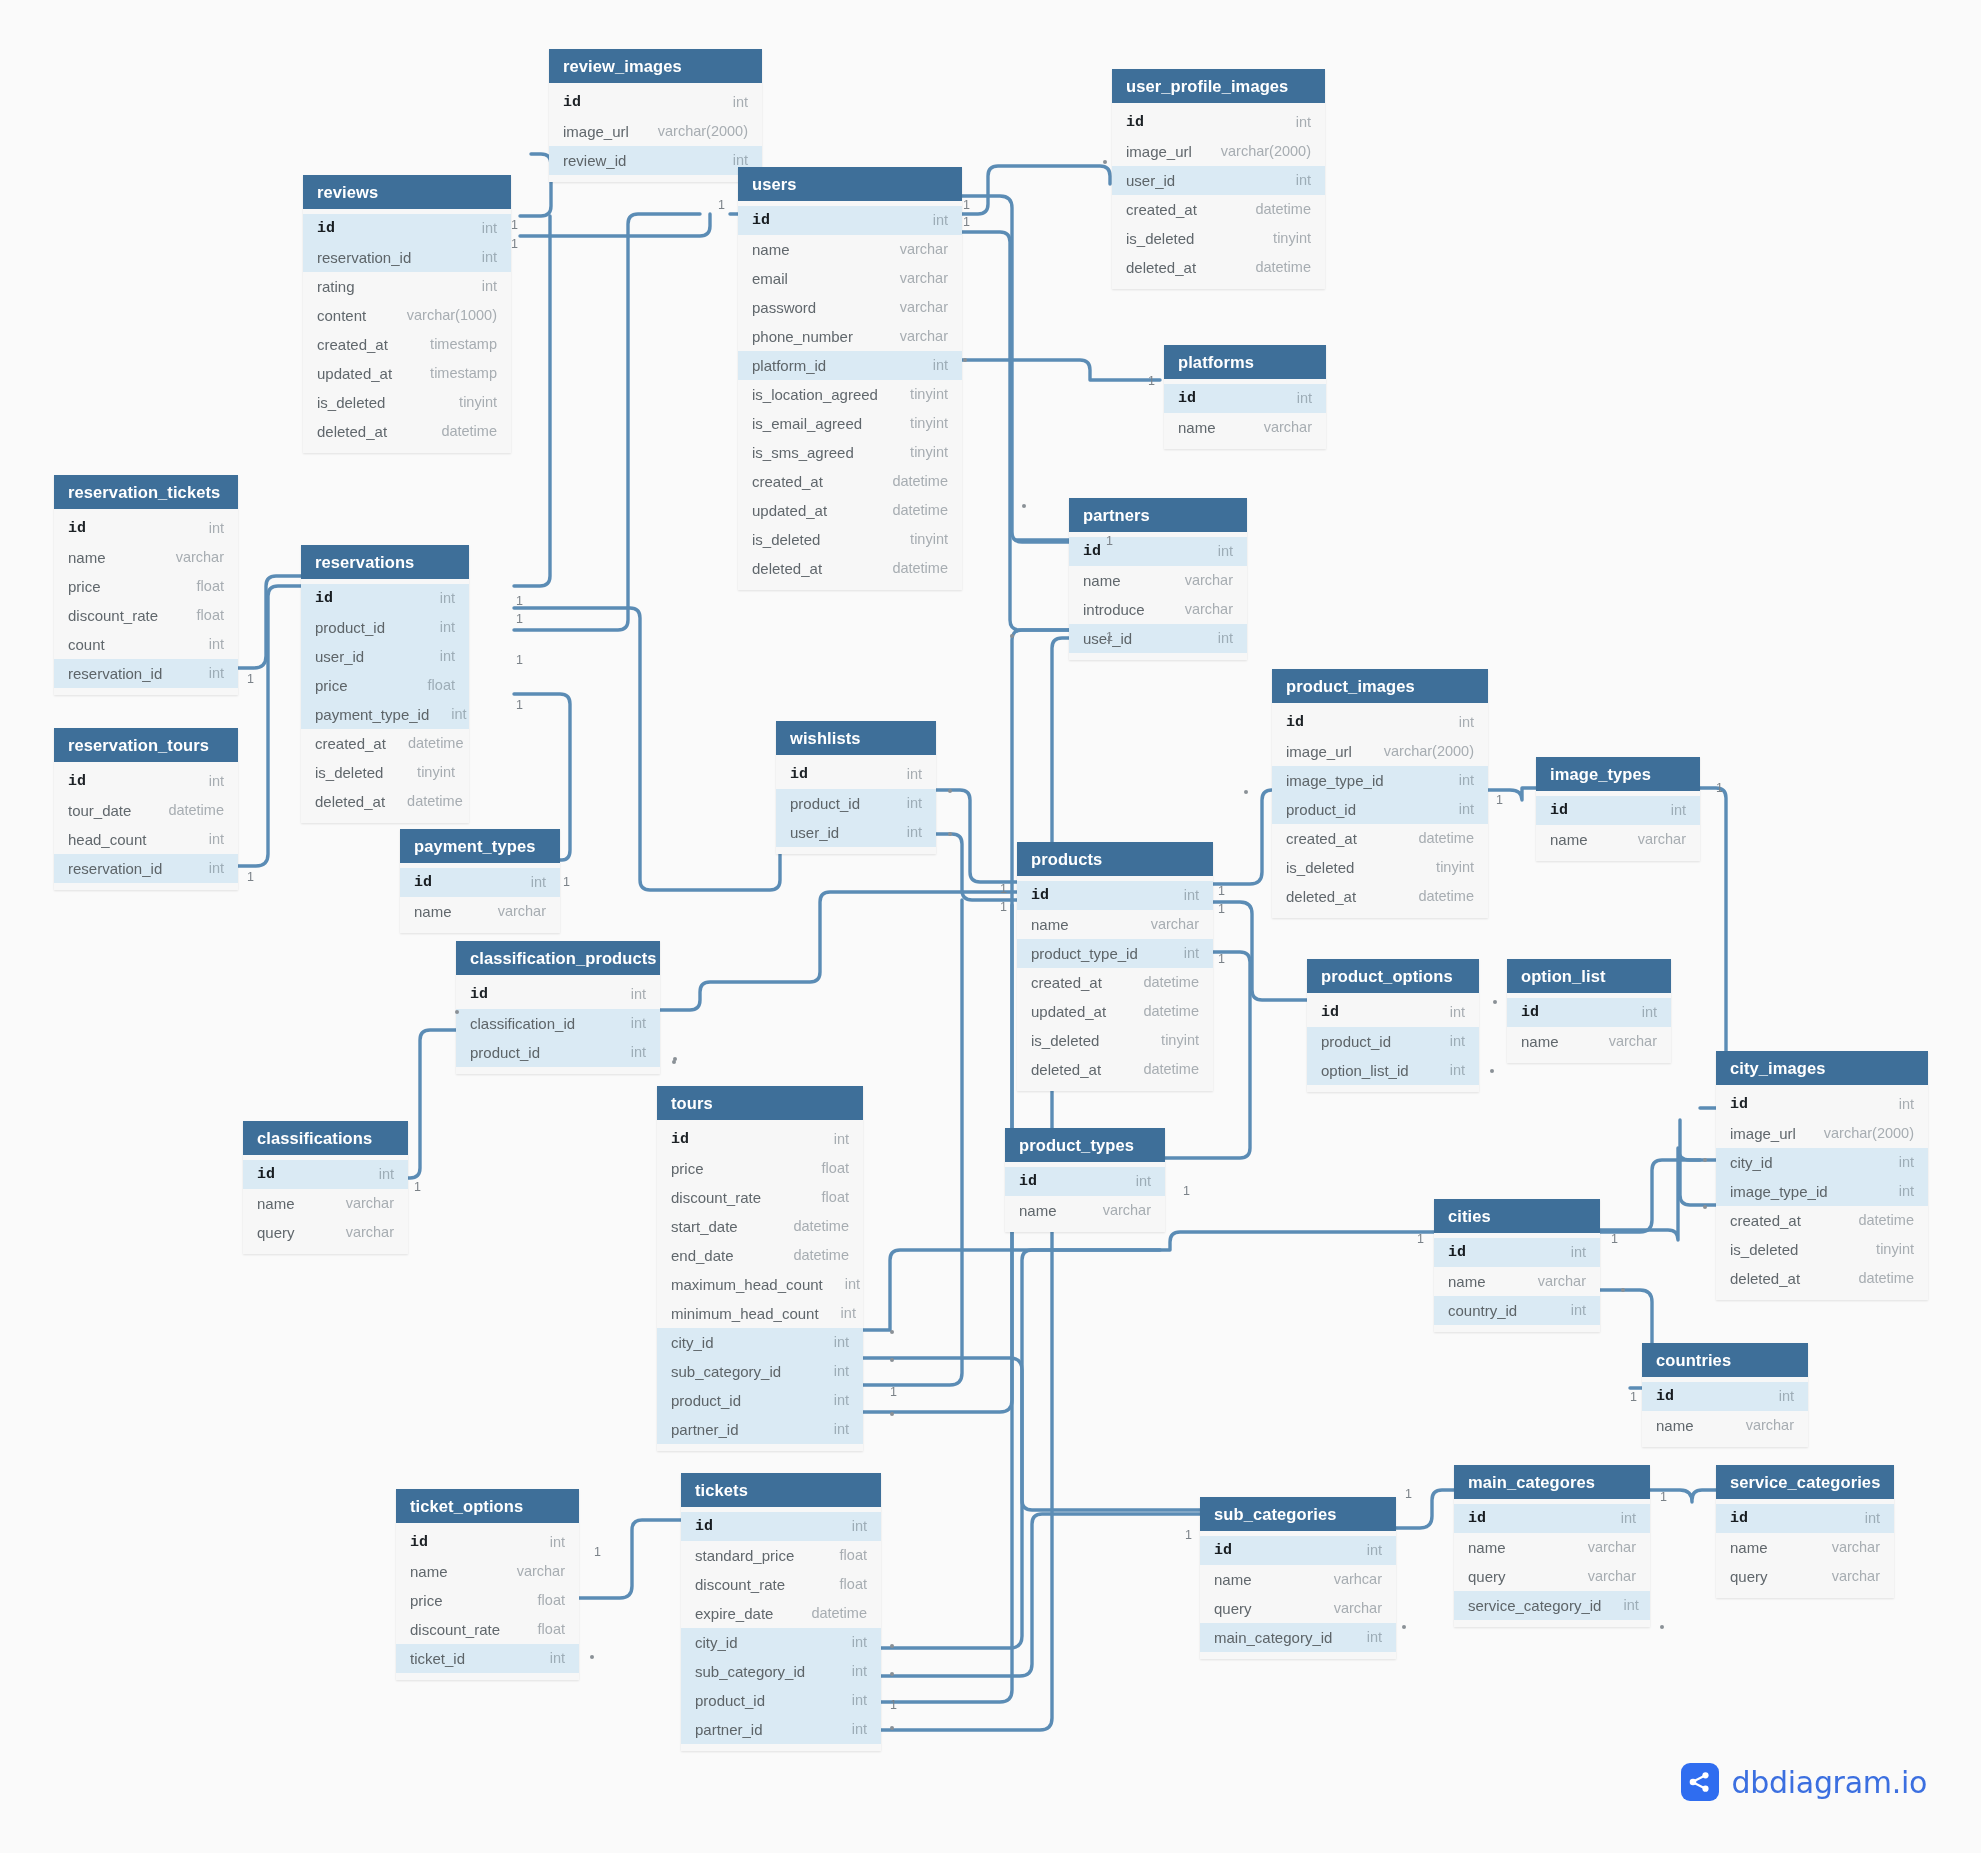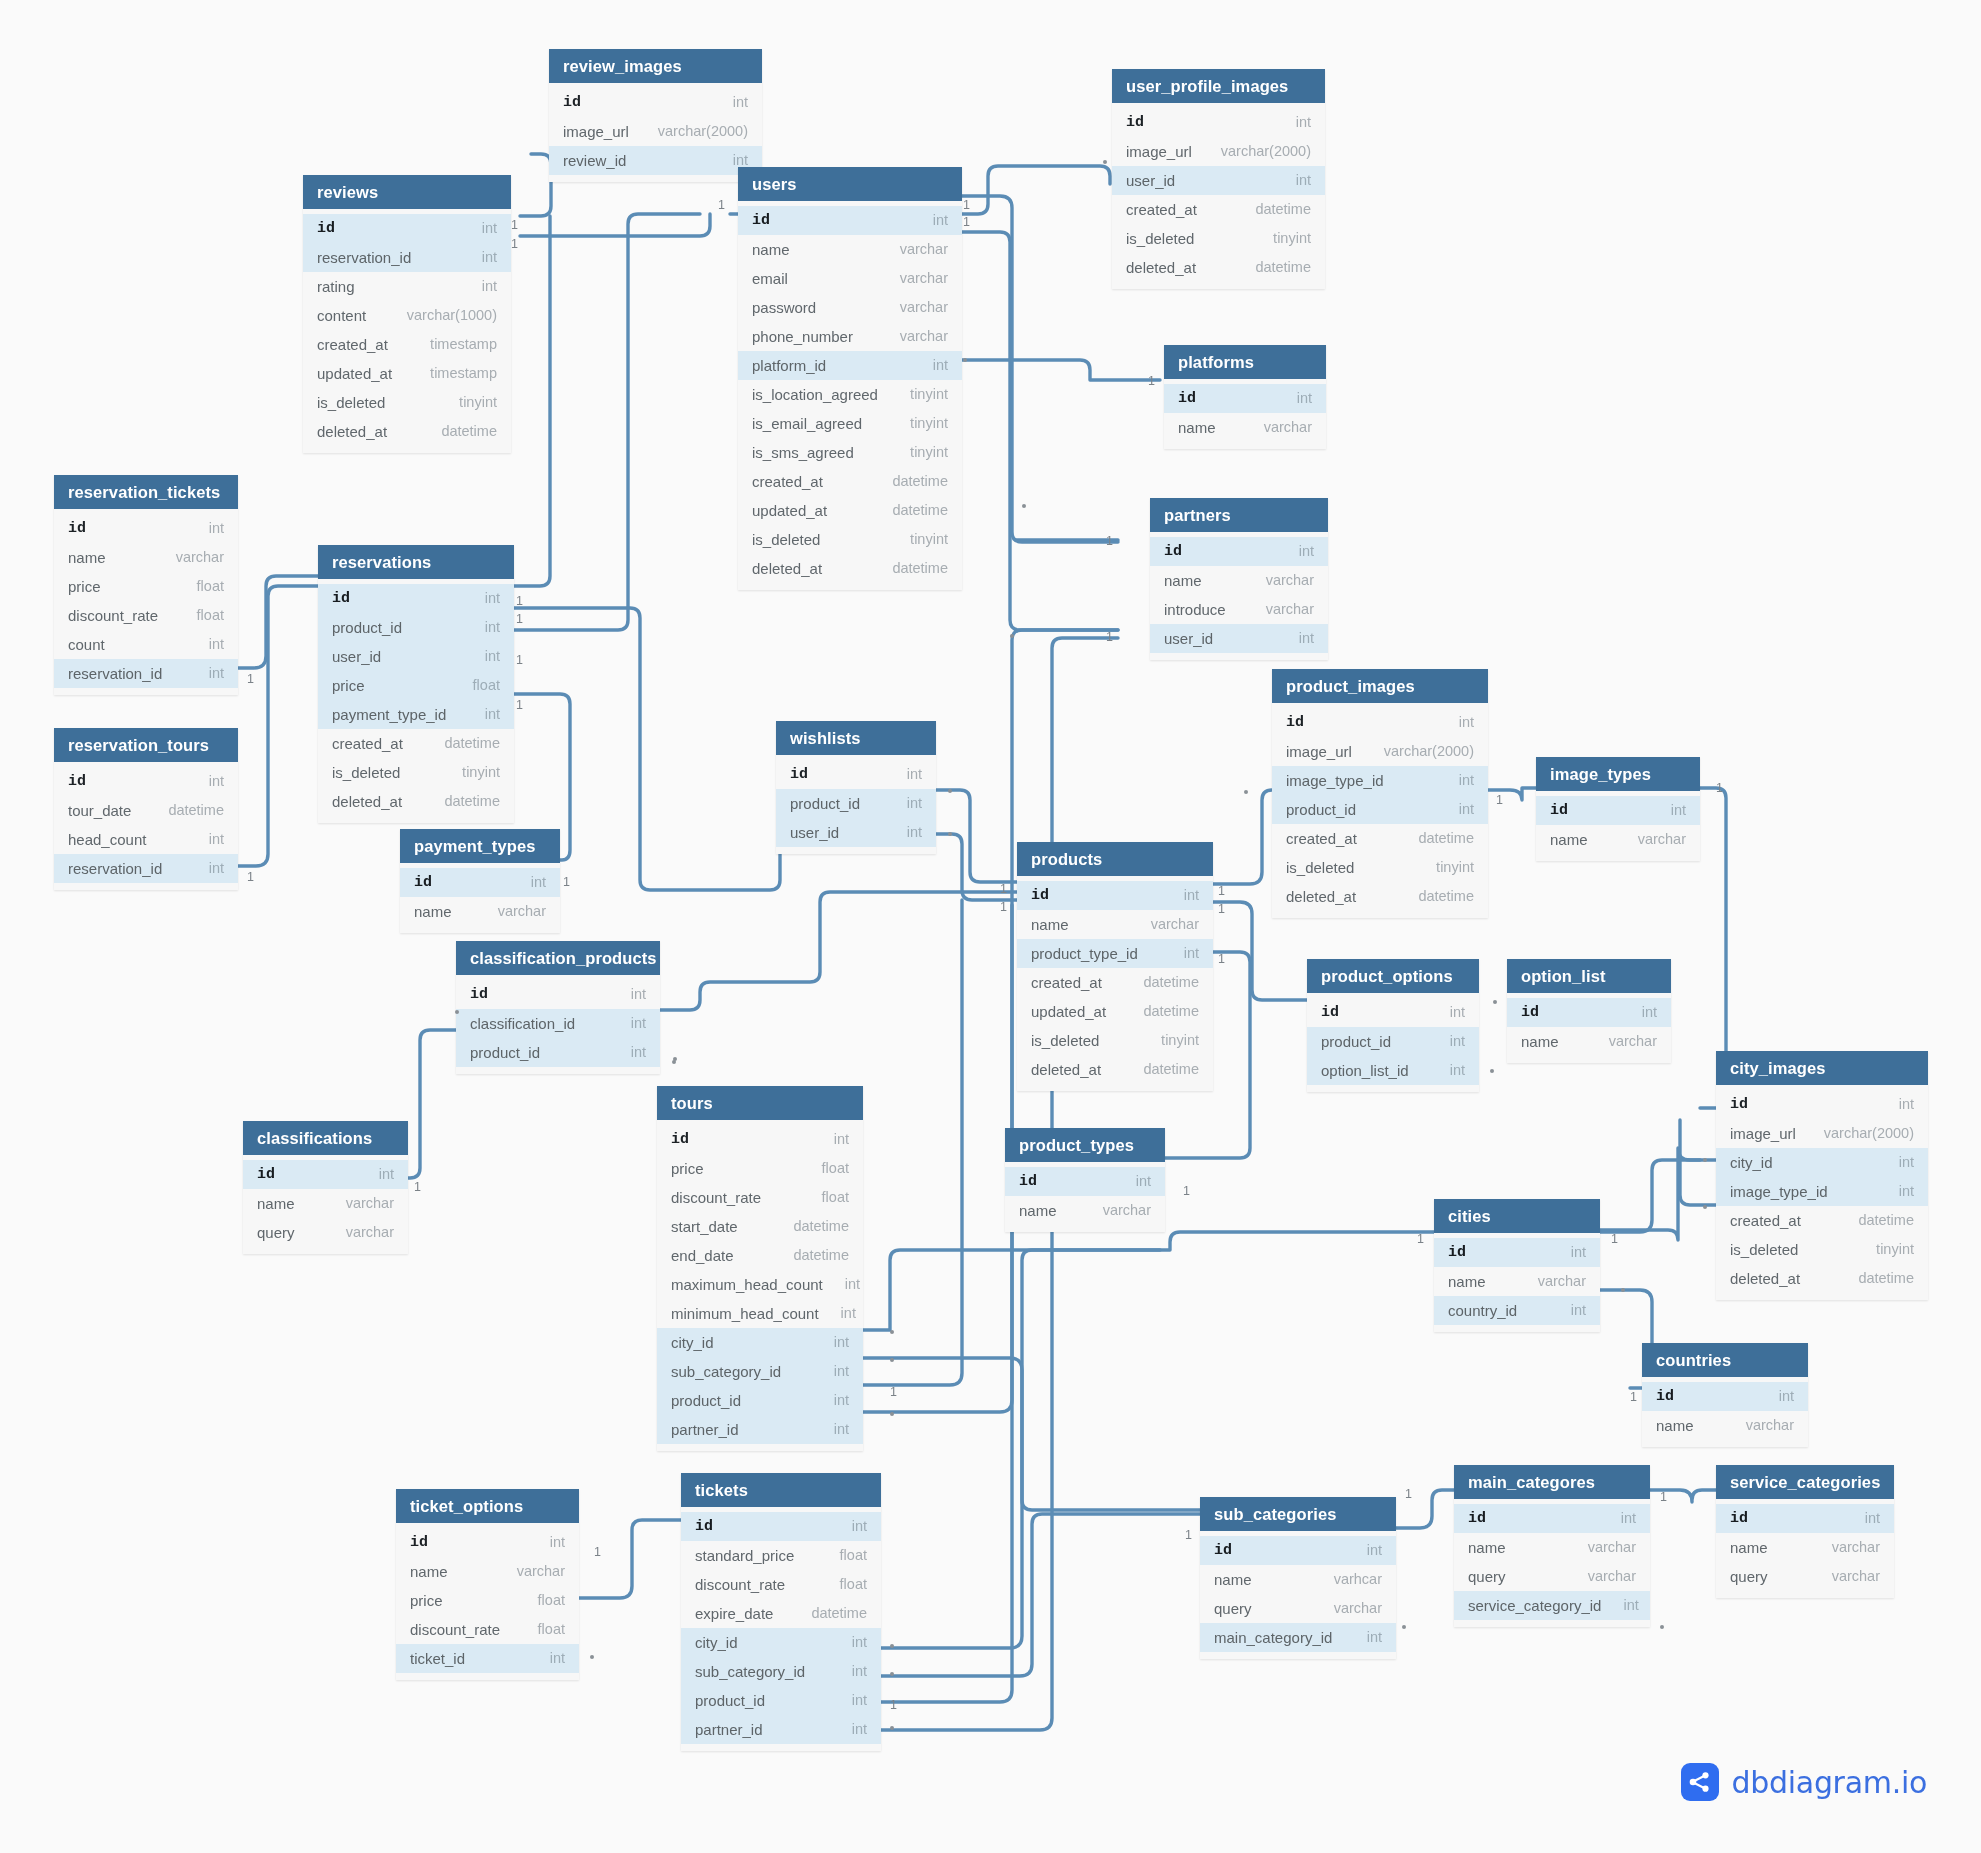--- a/index.html
+++ b/index.html
@@ -275,21 +275,21 @@
         <div class="row pk hl">
           <span class="fname">id</span>
           <span class="ftype">int</span>
         </div>
         <div class="row">
           <span class="fname">name</span>
           <span class="ftype">varchar</span>
         </div>
         <div class="pad"></div>
       </div>
-      <div class="card" style="left: 1150px; top: 498px; width: 178px;">
+      <div class="card" style="left: 1069px; top: 498px; width: 178px;">
         <div class="thead">partners</div>
         <div class="padtop"></div>
         <div class="row pk hl">
           <span class="fname">id</span>
           <span class="ftype">int</span>
         </div>
         <div class="row">
           <span class="fname">name</span>
           <span class="ftype">varchar</span>
         </div>
@@ -346,21 +346,21 @@
         <div class="row">
           <span class="fname">head_count</span>
           <span class="ftype">int</span>
         </div>
         <div class="row hl">
           <span class="fname">reservation_id</span>
           <span class="ftype">int</span>
         </div>
         <div class="pad"></div>
       </div>
-      <div class="card" style="left: 318px; top: 545px; width: 196px;">
+      <div class="card" style="left: 301px; top: 545px; width: 168px;">
         <div class="thead">reservations</div>
         <div class="padtop"></div>
         <div class="row pk hl">
           <span class="fname">id</span>
           <span class="ftype">int</span>
         </div>
         <div class="row hl">
           <span class="fname">product_id</span>
           <span class="ftype">int</span>
         </div>

